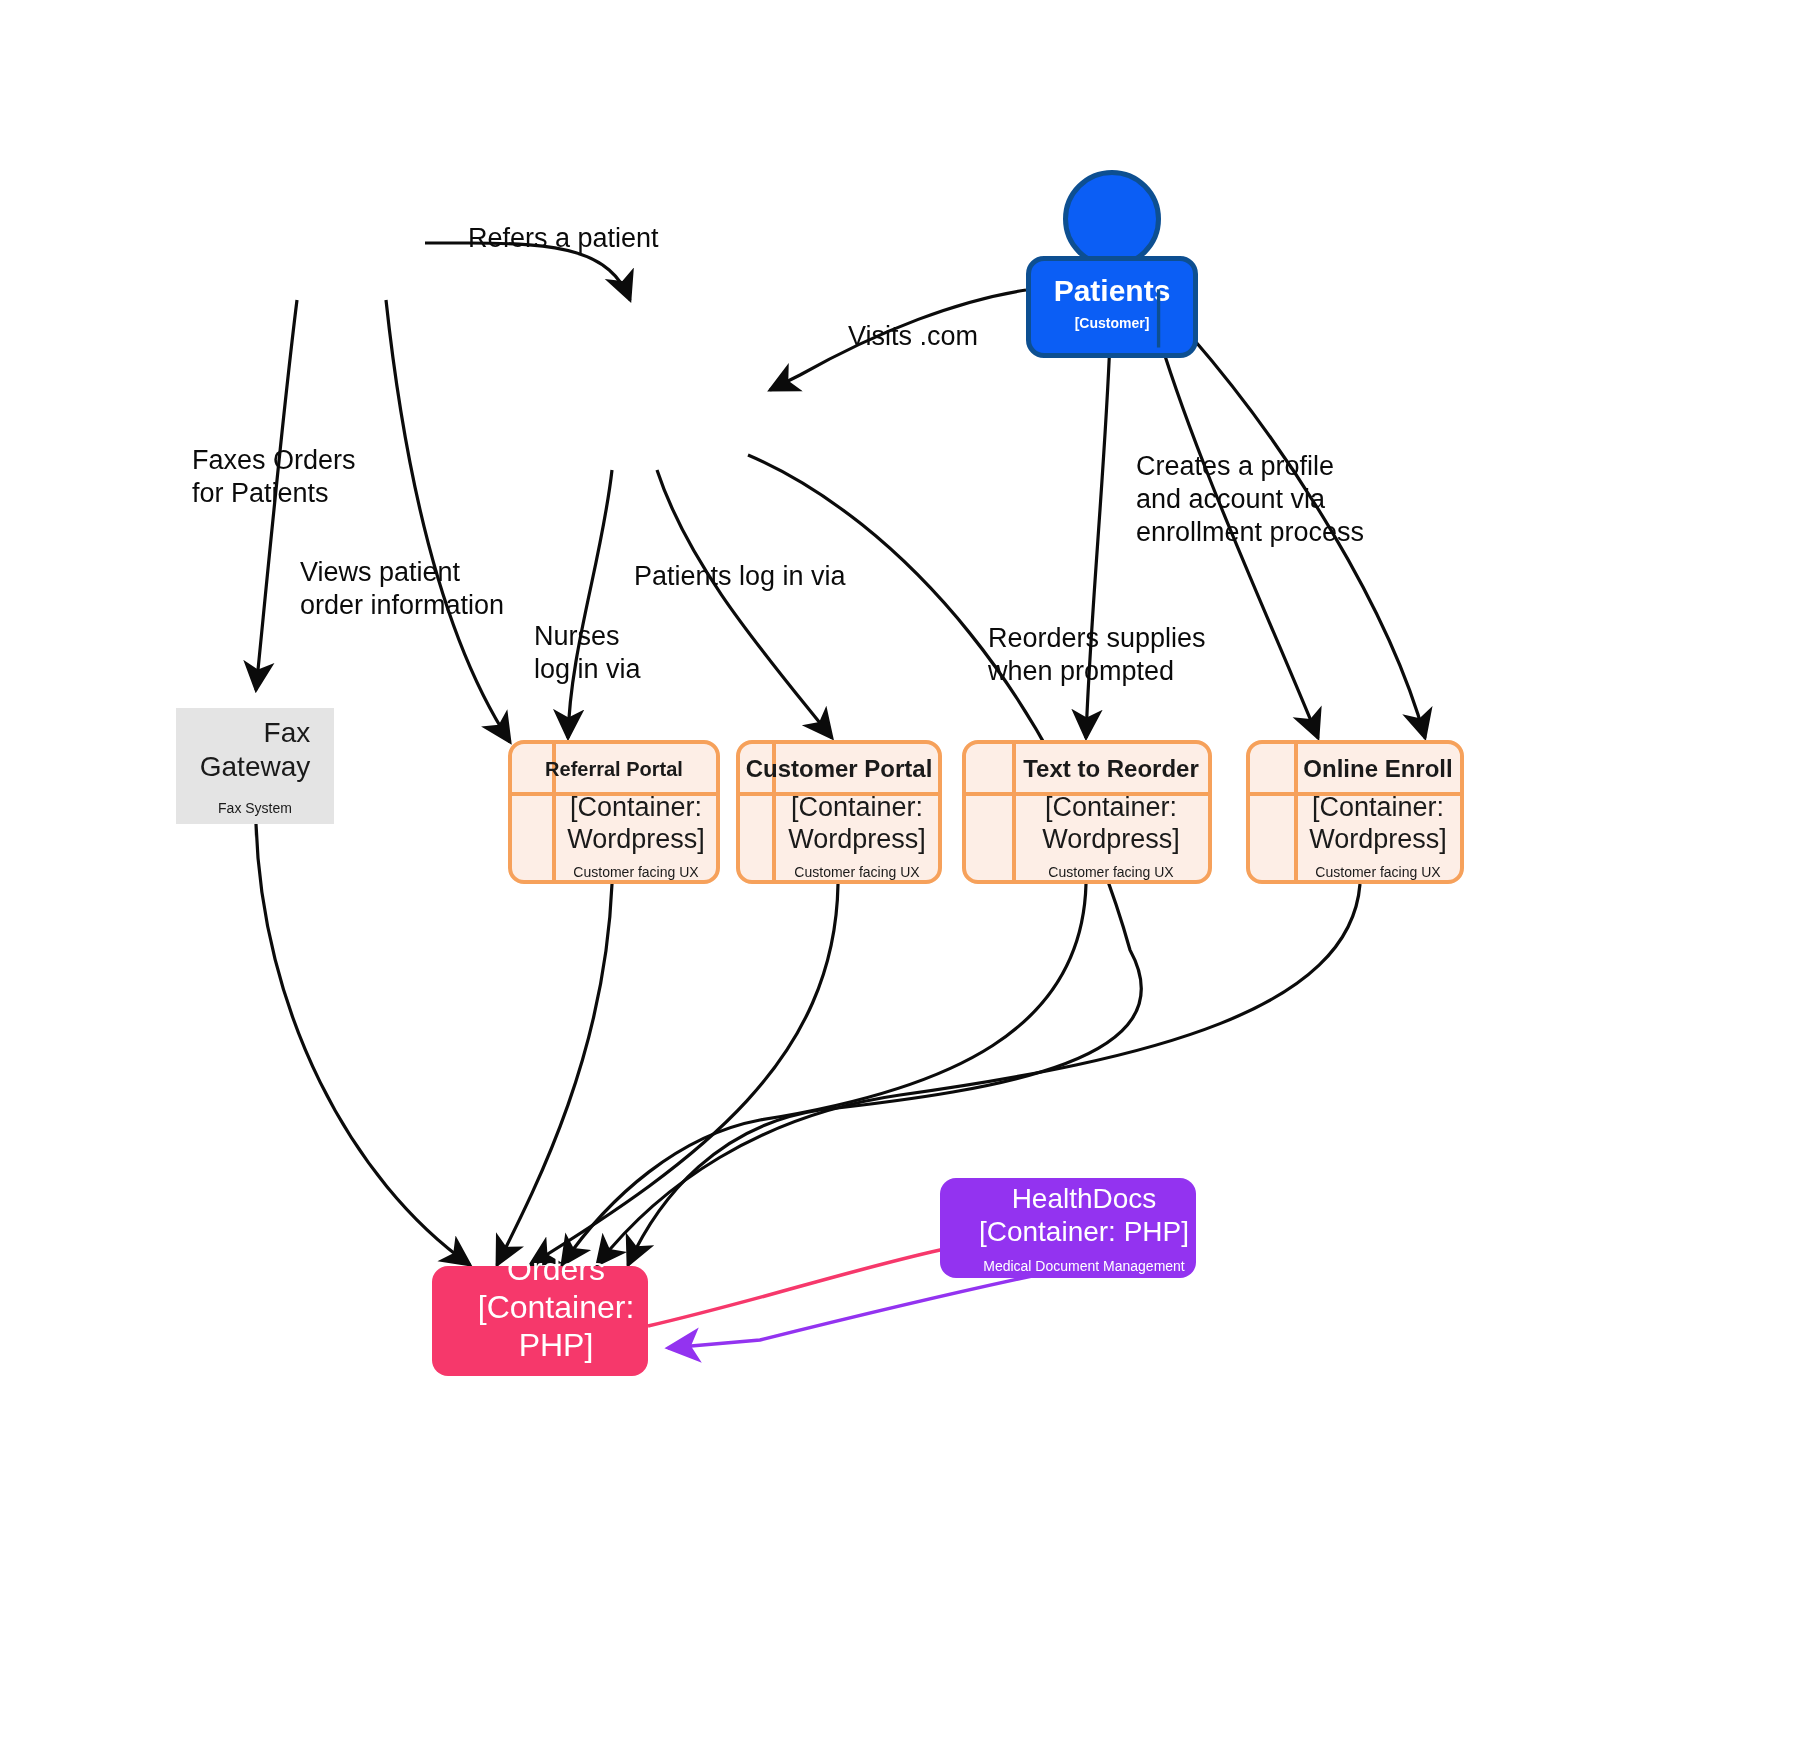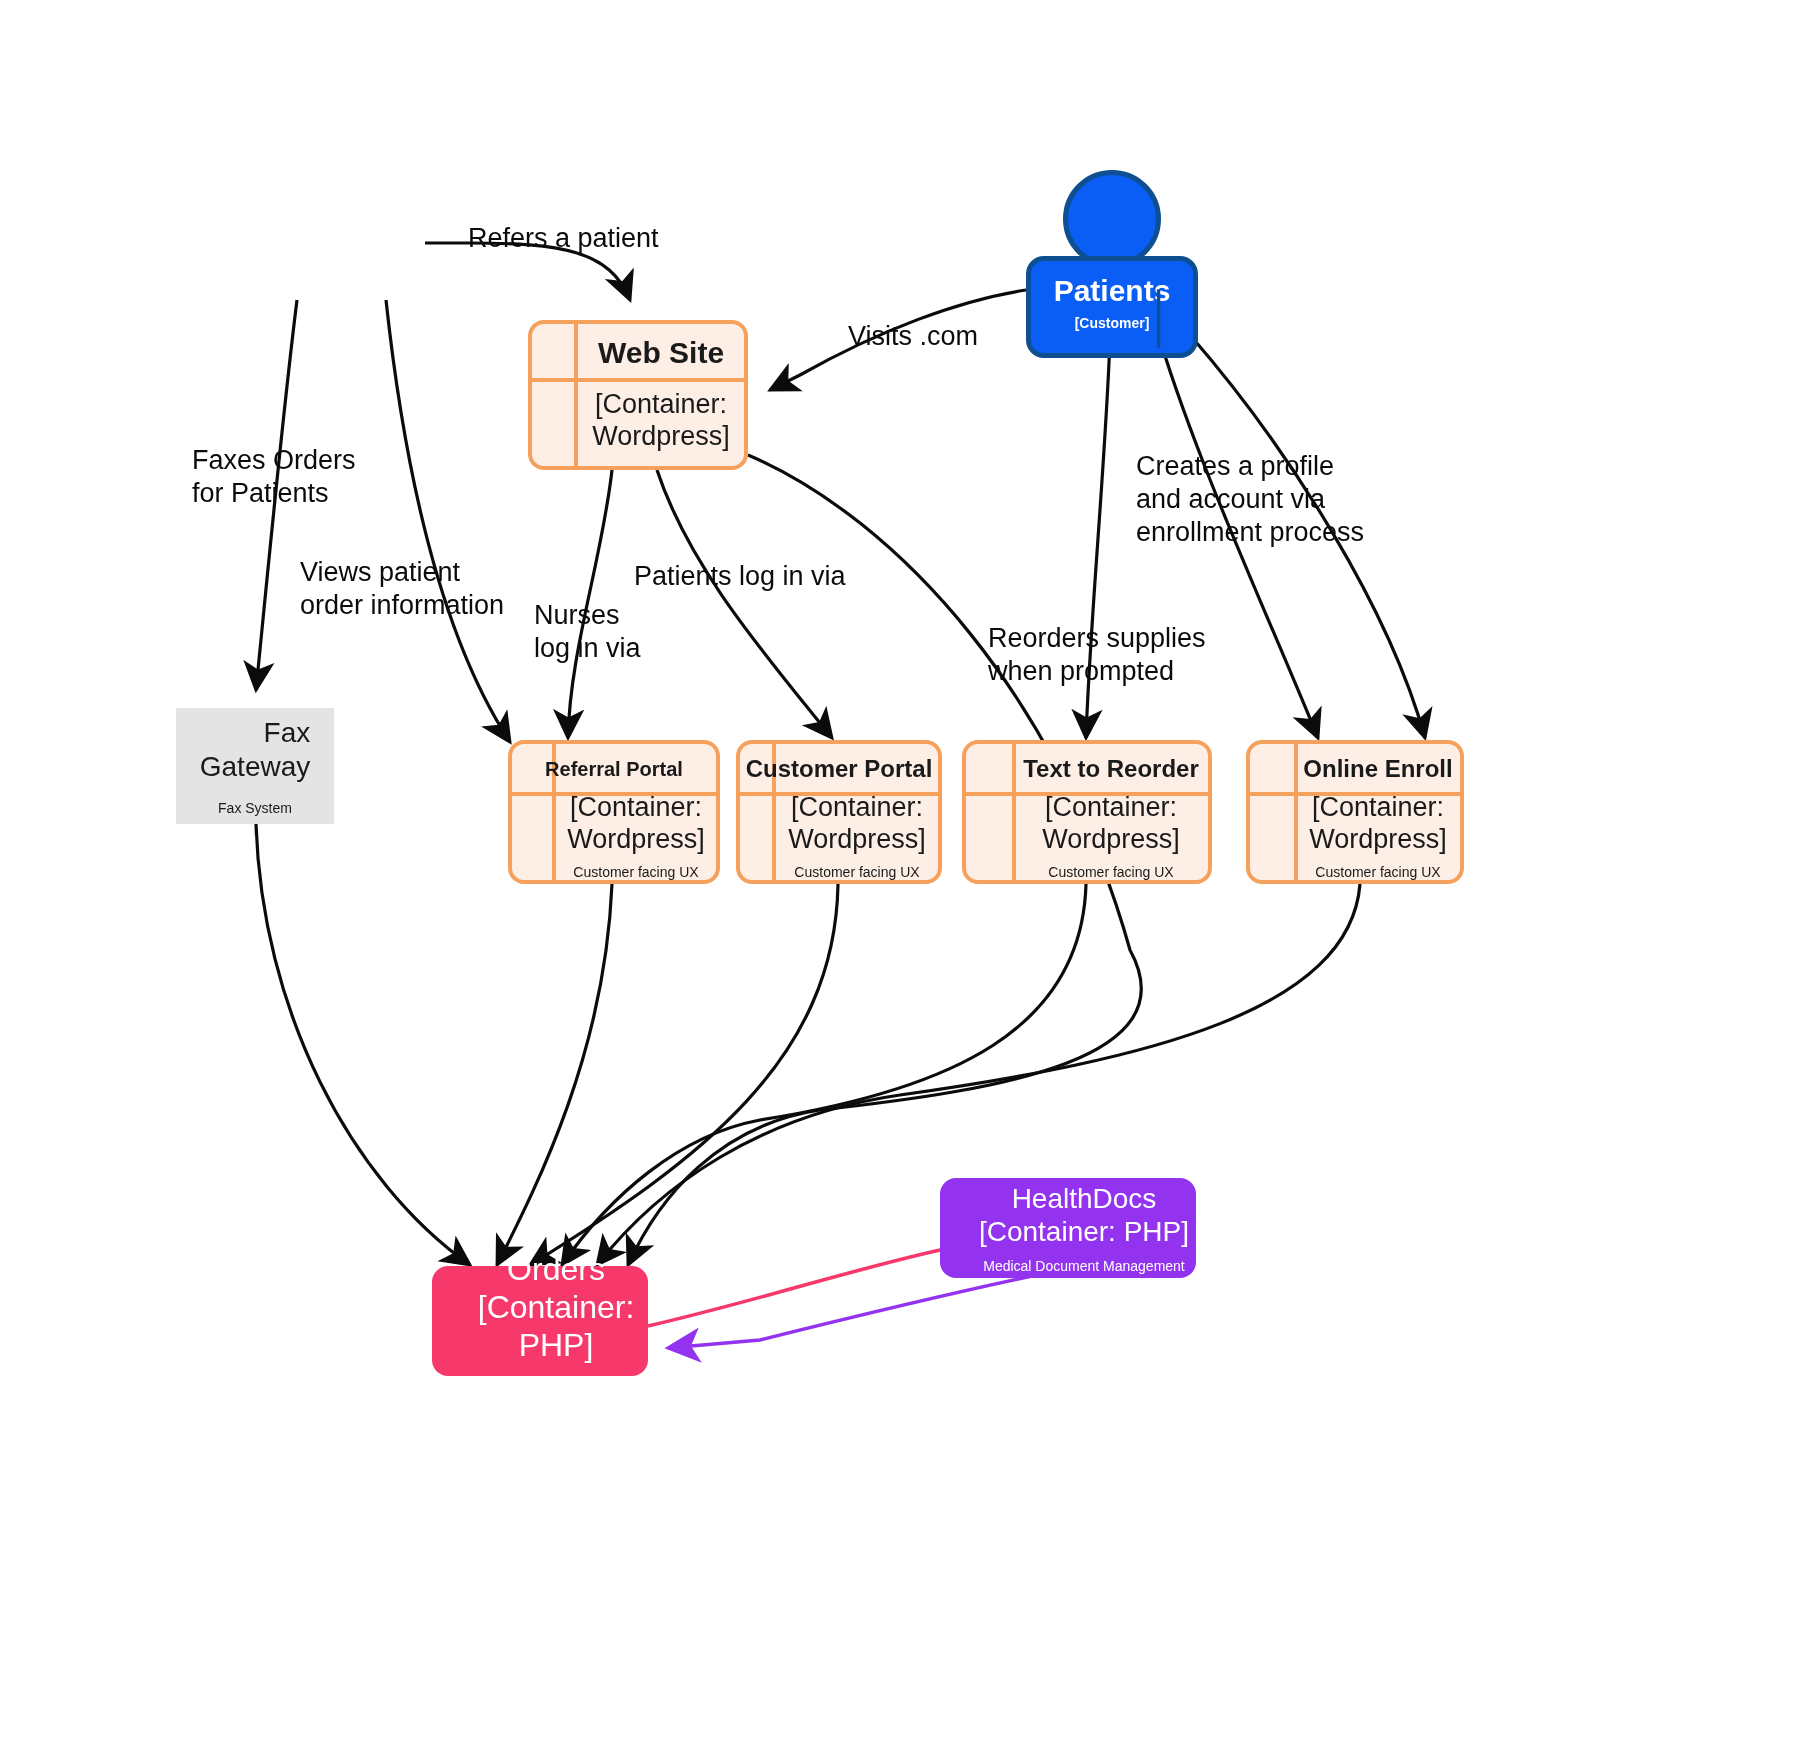--- a/index.html
+++ b/index.html
@@ -130,29 +130,20 @@
     <div class="head"></div>
     <div class="body">
       <div class="p-name">Patients</div>
       <div class="p-role">[Customer]</div>
       <svg class="arms" viewBox="0 0 172 110">
         <path d="M142,34 L142,104" stroke="#0d4f91" stroke-width="4" fill="none"></path>
       </svg>
     </div>
   </div>
 
-  <div class="cbox" style="left:528px;top:320px;width:220px;height:150px;">
-    <div class="grid-v" style="left:42px;"></div>
-    <div class="grid-h" style="top:54px;"></div>
-    <div class="c-title" style="height:58px;padding-left:46px;font-size:30px;">Web Site</div>
-    <div class="c-body" style="top:58px;padding-left:46px;padding-bottom:6px;">
-      <div class="c-tech">[Container:
-Wordpress]</div>
-    </div>
-  </div>
 
   <div class="graybox" style="left:176px;top:708px;width:158px;height:116px;">
     <div class="g-title" style="white-space:pre-line;">Fax
 Gateway</div>
     <div class="g-desc">Fax System</div>
   </div>
 
   <div class="cbox" style="left:508px;top:740px;width:212px;height:144px;">
     <div class="grid-v" style="left:40px;"></div>
     <div class="grid-h" style="top:48px;"></div>
@@ -212,21 +203,21 @@
   <div class="elabel" style="left:468px;top:222px;">Refers a patient</div>
 
   <div class="elabel" style="left:848px;top:320px;">Visits .com</div>
 
   <div class="elabel" style="left:192px;top:444px;">Faxes Orders
 for Patients</div>
 
   <div class="elabel" style="left:300px;top:556px;">Views patient
 order information</div>
 
-  <div class="elabel" style="left:534px;top:599px;">Nurses
+  <div class="elabel" style="left:534px;top:620px;">Nurses
 log in via</div>
 
   <div class="elabel" style="left:634px;top:560px;">Patients log in via</div>
 
   <div class="elabel" style="left:1136px;top:450px;">Creates a profile
 and account via
 enrollment process</div>
 
   <div class="elabel" style="left:988px;top:622px;">Reorders supplies
 when prompted</div>

